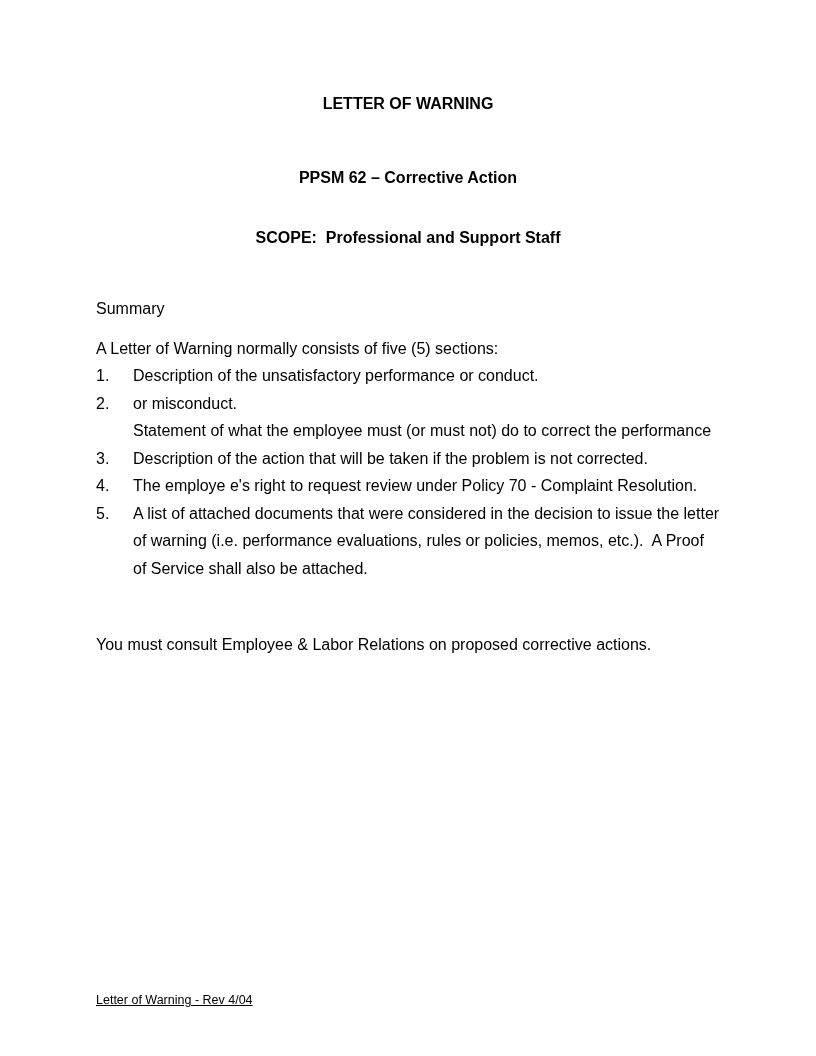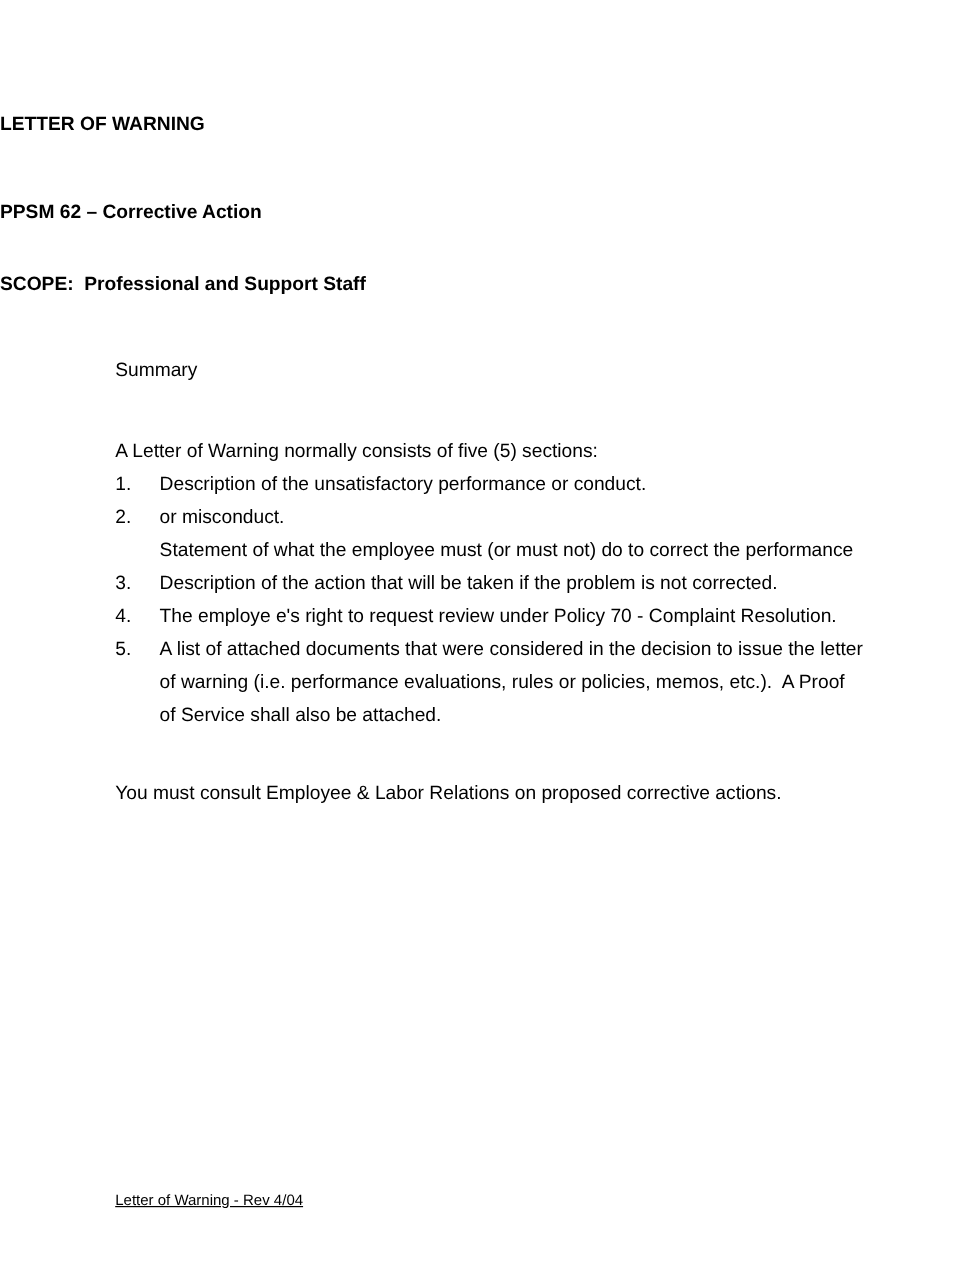--- a/index.html
+++ b/index.html
@@ -14,20 +14,21 @@
     background: #ffffff;
     font-family: "Liberation Sans", sans-serif;
     color: #000000;
     overflow: hidden;
   }
   .title-block {
     position: absolute;
     top: 94px;
     left: 0;
     width: 816px;
+    text-align: center;
     font-size: 16px;
     font-weight: bold;
     line-height: 20px;
   }
   .title-block div {
     white-space: pre;
   }
   .doc-subtitle {
     margin-top: 14px;
   }
@@ -35,21 +36,21 @@
     position: absolute;
     left: 96px;
     top: 295px;
     width: 660px;
     font-size: 16px;
     line-height: 27.5px;
   }
   .section-heading span {
   }
   .intro {
-    margin-top: 40px;
+    margin-top: 12px;
     white-space: pre;
   }
   .num-list {
     margin: 0;
     padding: 0;
   }
   .list-item {
     display: flex;
     align-items: flex-start;
   }
@@ -58,21 +59,21 @@
     white-space: pre;
   }
   .item-text {
     flex: 1 1 auto;
     min-width: 0;
   }
   .line {
     white-space: pre;
   }
   .closing {
-    margin-top: 38px;
+    margin-top: 49px;
     white-space: pre;
   }
   .footer {
     position: absolute;
     left: 96px;
     top: 993px;
     font-size: 12.5px;
     line-height: 14px;
     white-space: pre;
     text-decoration: underline;

